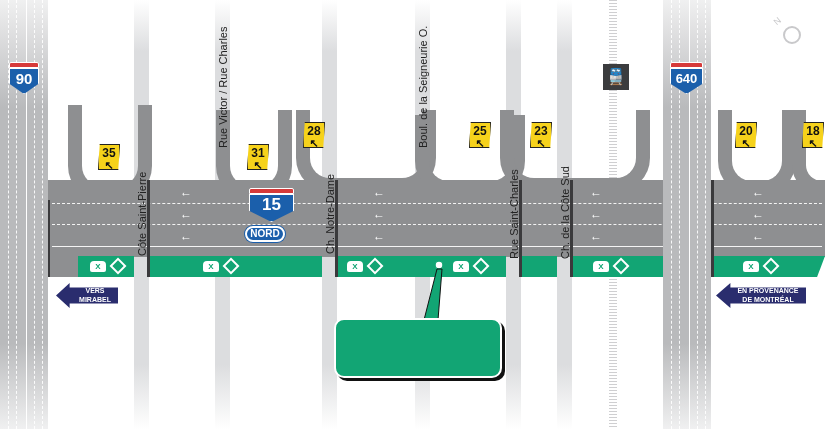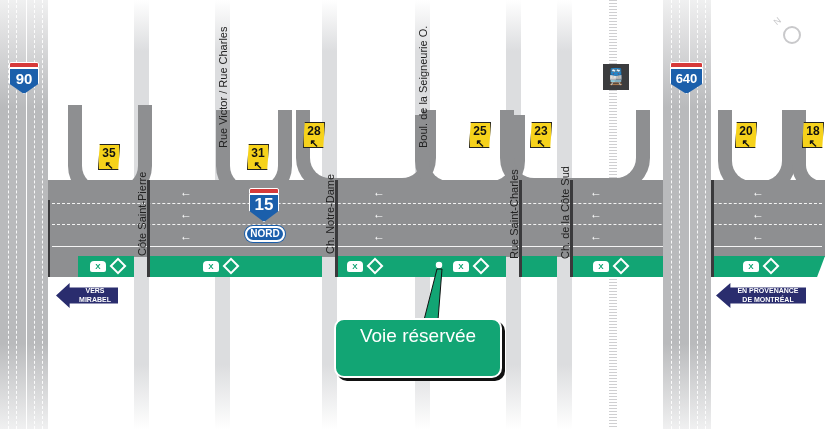--- a/index.html
+++ b/index.html
@@ -143,21 +143,21 @@
 <div class="exit-sign" style="left:802px;top:122px;"><span>18</span><span class="ar">↖</span></div>
 
 <div class="shield" style="left:9px;top:62px;width:30px;">
   <div class="top"></div>
   <div class="body" style="height:26px;font-size:15px;line-height:20px;">90</div>
 </div>
 <div class="shield" style="left:670px;top:62px;width:33px;">
   <div class="top"></div>
   <div class="body" style="height:26px;font-size:13px;line-height:20px;">640</div>
 </div>
-<div class="shield" style="left:249px;top:188px;width:30px;">
+<div class="shield" style="left:249px;top:188px;width:45px;">
   <div class="top"></div>
   <div class="body" style="height:28px;font-size:17px;line-height:20px;">15</div>
 </div>
 <div class="nord" style="left:245px;top:226px;width:40px;height:16px;line-height:12px;">NORD</div>
 
 <div class="train" style="left:603px;top:64px;">🚆</div>
 
 <span class="abs" style="left:774px;top:16px;font-size:9px;color:#c9c9cb;transform:rotate(-40deg);">N</span>
 <div class="compass" style="left:783px;top:26px;"></div>
 
@@ -168,14 +168,13 @@
 <div class="dir-arrow" style="left:716px;top:283px;width:90px;height:25px;clip-path:polygon(0 50%,16% 0,16% 18%,100% 18%,100% 82%,16% 82%,16% 100%);padding-left:14px;">
   <div>EN PROVENANCE</div>
   <div>DE MONTRÉAL</div>
 </div>
 
 <svg class="abs" style="left:420px;top:258px;" width="30" height="65">
   <circle cx="19" cy="7" r="4" fill="#ffffff" stroke="#12a574" stroke-width="1.5"></circle>
   <polygon points="17,11 22,11 18,62 4,62" fill="#12a574" stroke="#111" stroke-width="1"></polygon>
 </svg>
 <div class="callout" style="left:334px;top:318px;width:168px;height:60px;">
-  <div>Voie réservée</div>
 </div>
 
 </body></html>

